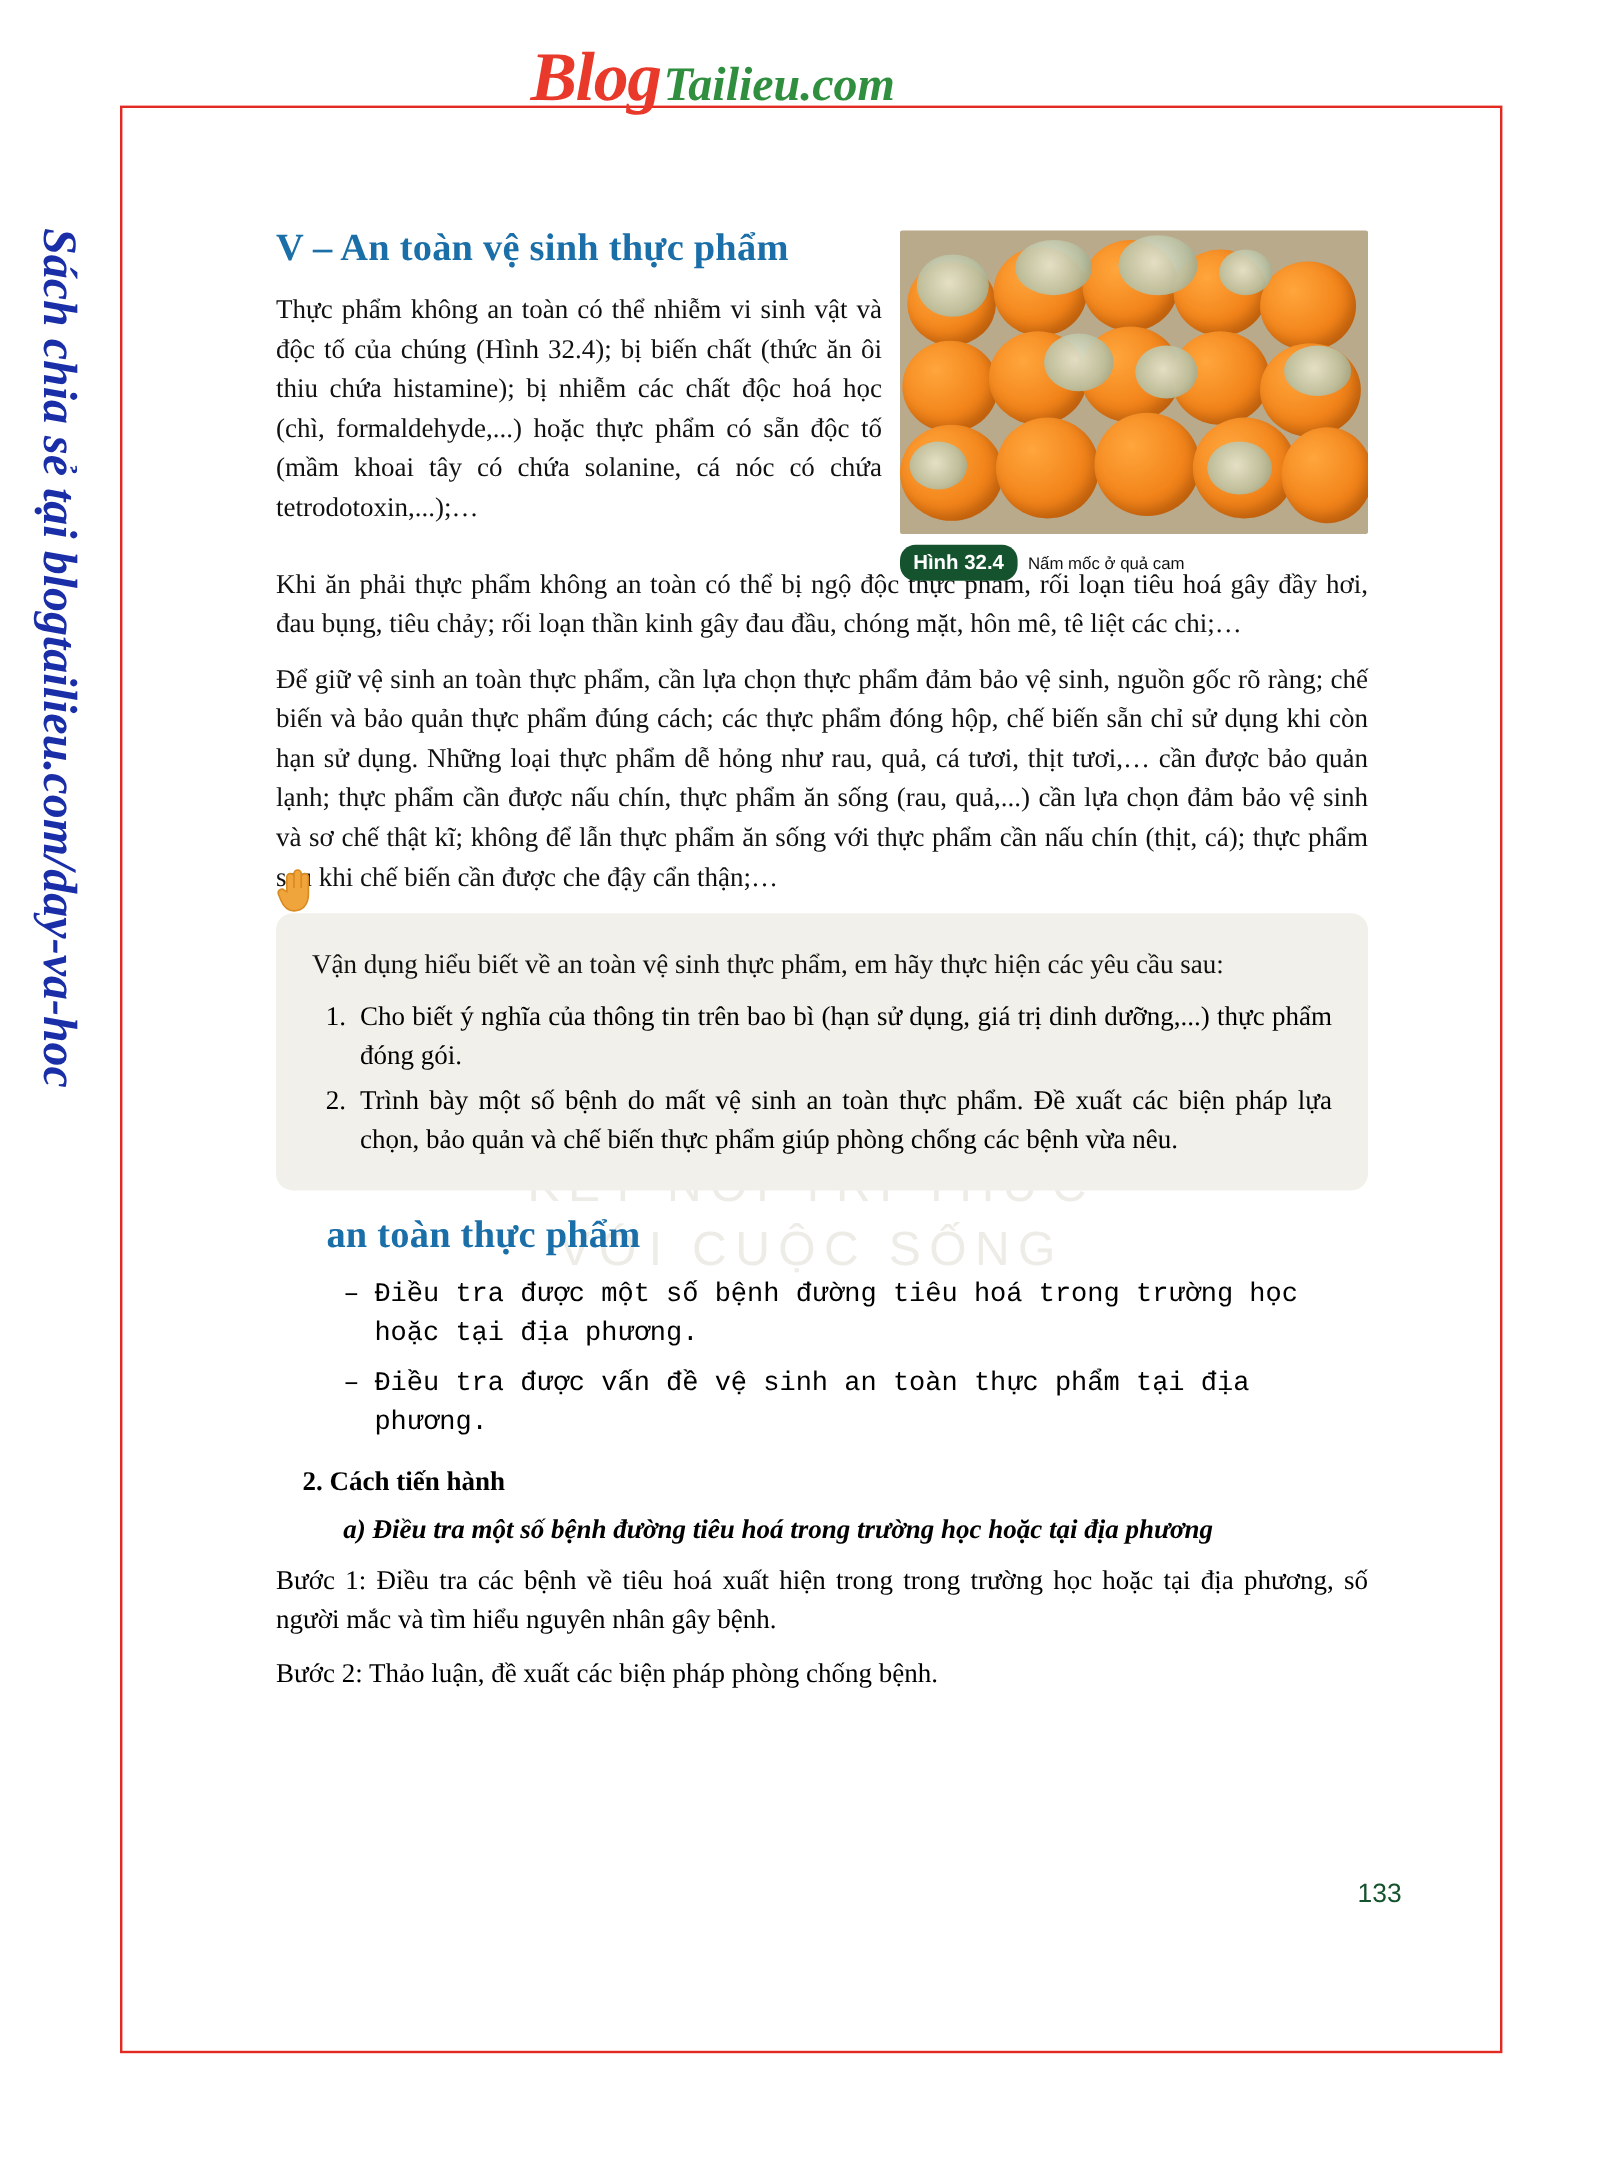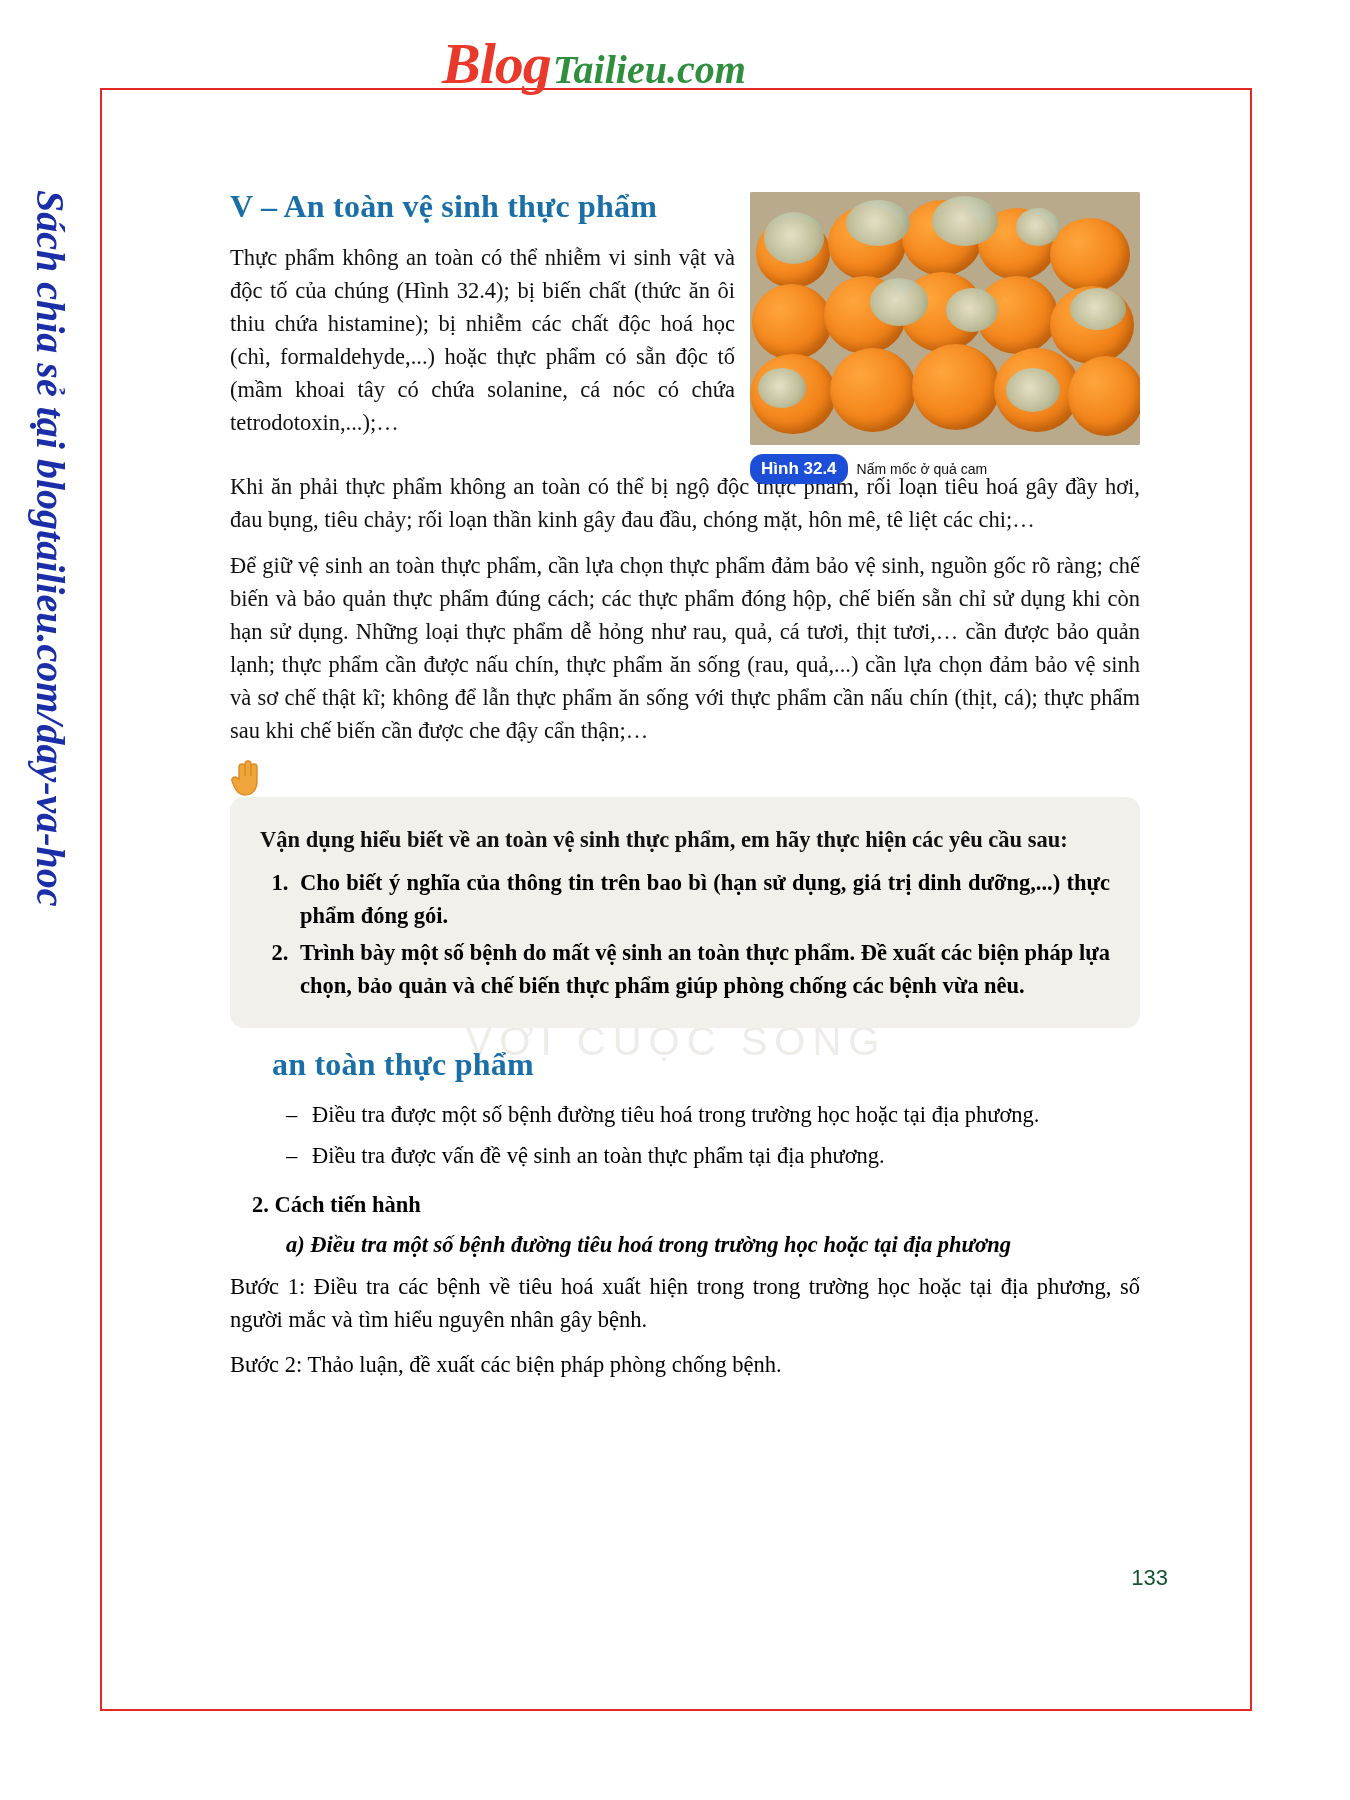--- a/index.html
+++ b/index.html
@@ -176,43 +176,42 @@
     background: radial-gradient(circle at 45% 45%, #e3e6d2 0%, #b9c0a2 60%, #8b9476 100%);
     opacity: .92;
   }
   .fig-cap {
     margin-top: 9px;
     display: flex;
     align-items: center;
     gap: 9px;
   }
   .fig-tag {
-    background: #1d4ed8;
+    background: #14532d;
     color: #fff;
     font-family: "Liberation Sans", sans-serif;
     font-weight: bold;
     font-size: 17px;
     padding: 5px 11px 5px 11px;
     border-radius: 13px;
     white-space: nowrap;
   }
   .fig-txt {
     font-family: "Liberation Sans", sans-serif;
     font-size: 14px;
     color: #111;
   }
 
   
   .activity {
     position: relative;
-    margin-top: 50px;
+    margin-top: 14px;
     background: #f2f0ea;
     border-radius: 14px;
     padding: 26px 30px 22px 30px;
-    font-weight: bold;
   }
   .hand-icon {
     position: absolute;
     left: 0px;
     top: -38px;
     width: 34px;
     height: 38px;
   }
   .activity p.body { margin-bottom: 10px; }
   ol.act {
@@ -234,20 +233,21 @@
     list-style: none;
     margin: 0 0 0 56px;
     padding: 0;
     font-size: 22.5px;
     line-height: 33px;
   }
   ul.dash li {
     position: relative;
     padding-left: 26px;
     margin-bottom: 8px;
+    font-family: Liberation Mono, monospace;
   }
   ul.dash li:before {
     content: "–";
     position: absolute;
     left: 0;
     top: 0;
   }
   p.italic-sub {
     font-style: italic;
     font-weight: bold;

